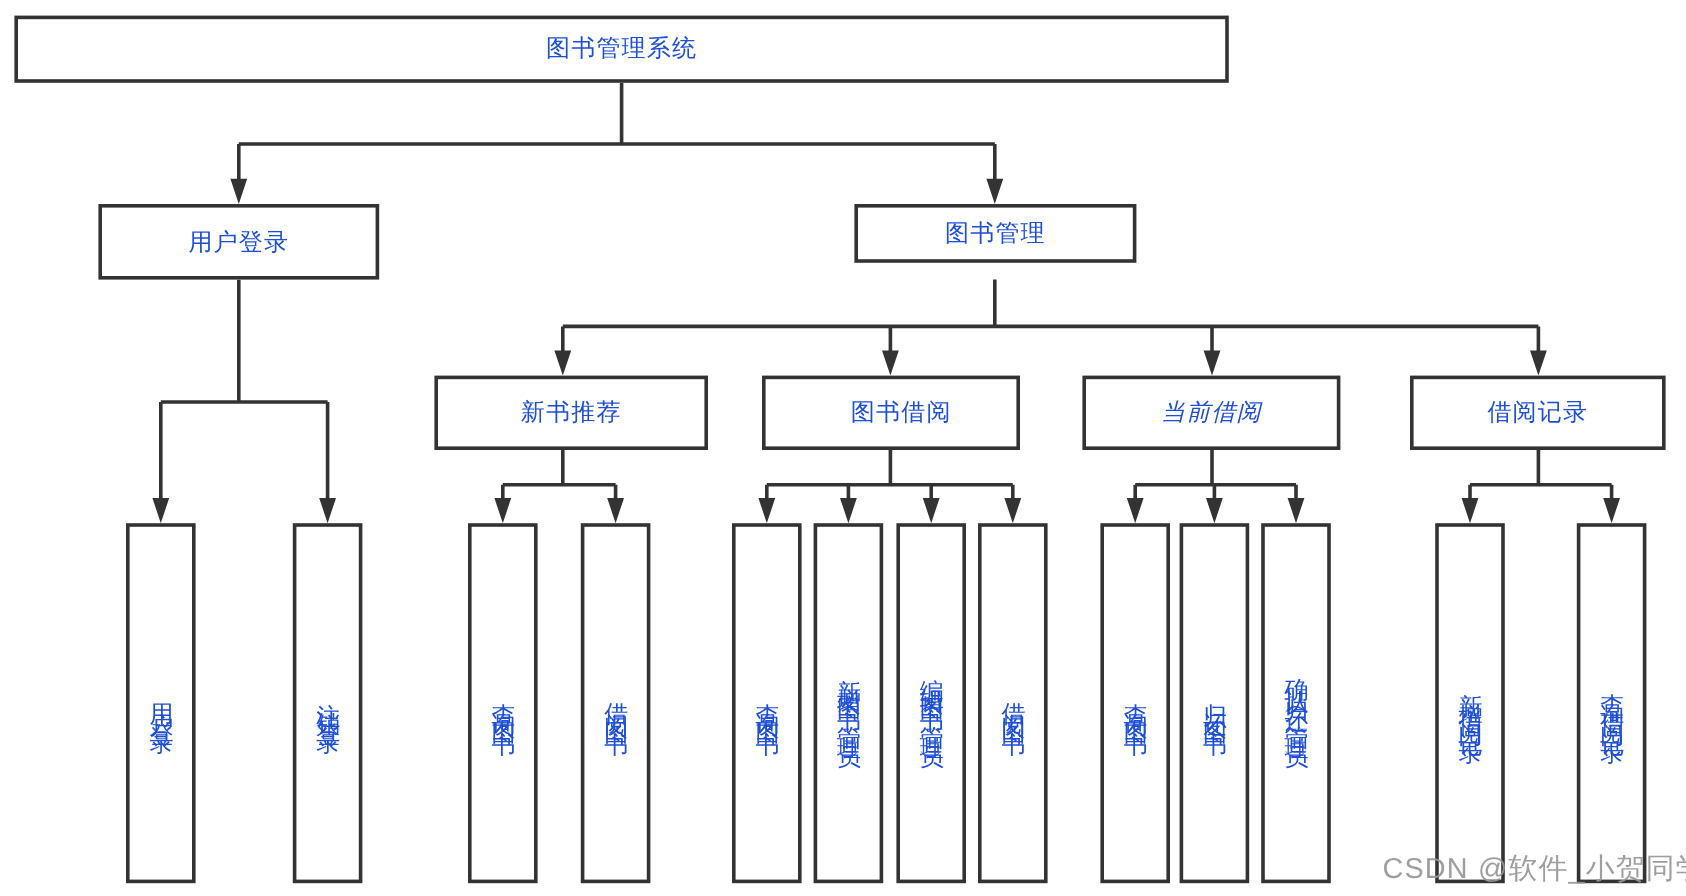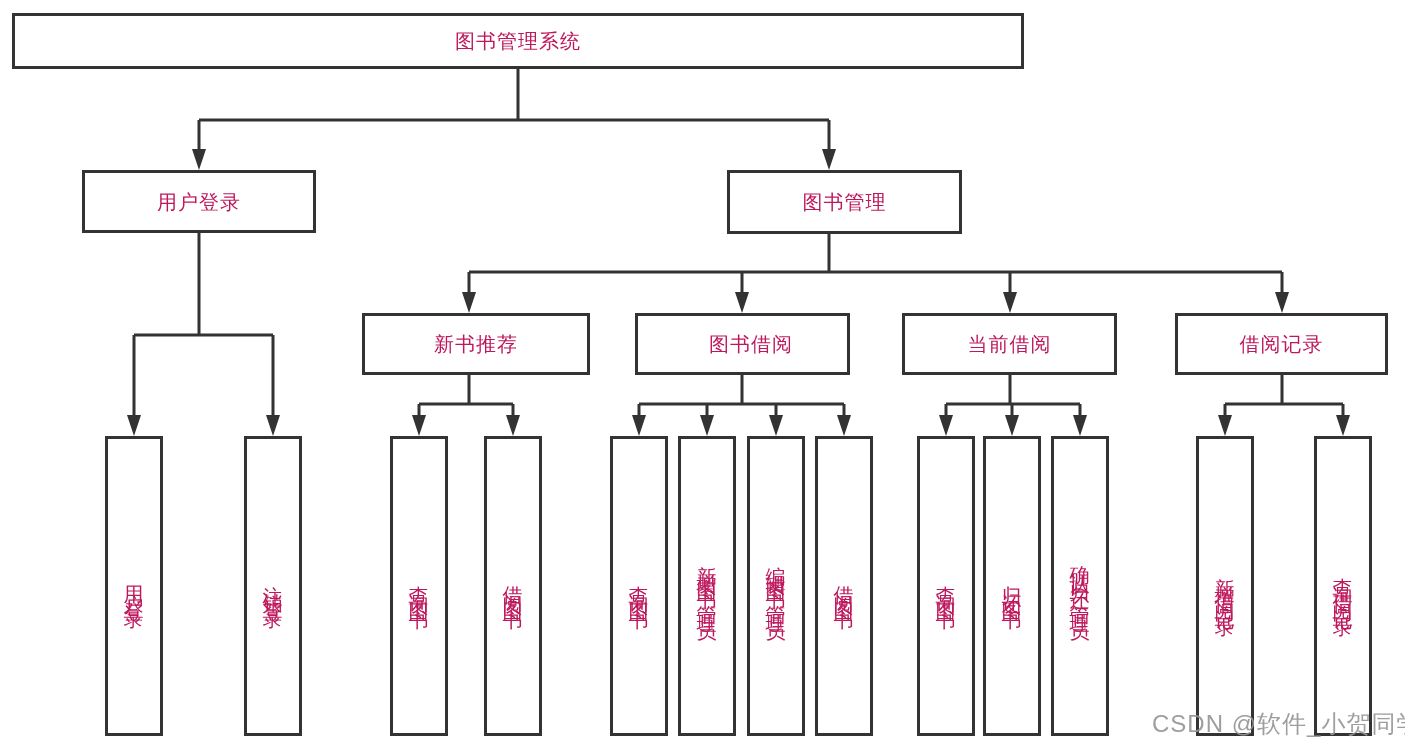--- a/index.html
+++ b/index.html
@@ -15,21 +15,21 @@
     position: absolute;
     left: 0; top: 0;
     width: 1405px; height: 747px;
     z-index: 1;
   }
   .box {
     position: absolute;
     box-sizing: border-box;
     background: #ffffff;
     border: 3px solid #333333;
-    color: #be185d;
+    color: #1d4ed8;
     display: flex;
     align-items: center;
     justify-content: center;
     z-index: 2;
     line-height: 1;
   }
   .box.h {
     font-size: 20px;
     letter-spacing: 1px;
     text-align: center;
@@ -108,25 +108,25 @@
              M939 415 L953 415 L946 436 Z
              M1005 415 L1019 415 L1012 436 Z
              M1073 415 L1087 415 L1080 436 Z
              M1218 415 L1232 415 L1225 436 Z
              M1336 415 L1350 415 L1343 436 Z"></path>
   </svg>
 
   <div class="box h" style="left:12px; top:13px; width:1012px; height:56px;">图书管理系统</div>
 
   <div class="box h" style="left:82px; top:170px; width:234px; height:63px;">用户登录</div>
-  <div class="box h" style="left:727px; top:170px; width:235px; height:64px;">图书管理</div>
+  <div class="box h" style="left:712px; top:170px; width:235px; height:49px;">图书管理</div>
 
   <div class="box h" style="left:362px; top:313px; width:228px; height:62px;">新书推荐</div>
   <div class="box h" style="left:635px; top:313px; width:215px; height:62px;padding-left:17px;">图书借阅</div>
-  <div class="box h" style="left:902px; top:313px; width:215px; height:62px;">当前借阅</div>
+  <div class="box h" style="left:902px; top:313px; width:215px; height:62px;font-style:italic;">当前借阅</div>
   <div class="box h" style="left:1175px; top:313px; width:213px; height:62px;">借阅记录</div>
 
   <div class="box v tall" style="left:105px;">用户登录</div>
   <div class="box v tall" style="left:244px;">注销登录</div>
 
   <div class="box v tall" style="left:390px;">查询图书</div>
   <div class="box v tall" style="left:484px;">借阅图书</div>
 
   <div class="box v tall" style="left:610px;">查询图书</div>
   <div class="box v tall" style="left:678px;">新增图书（管理员）</div>

